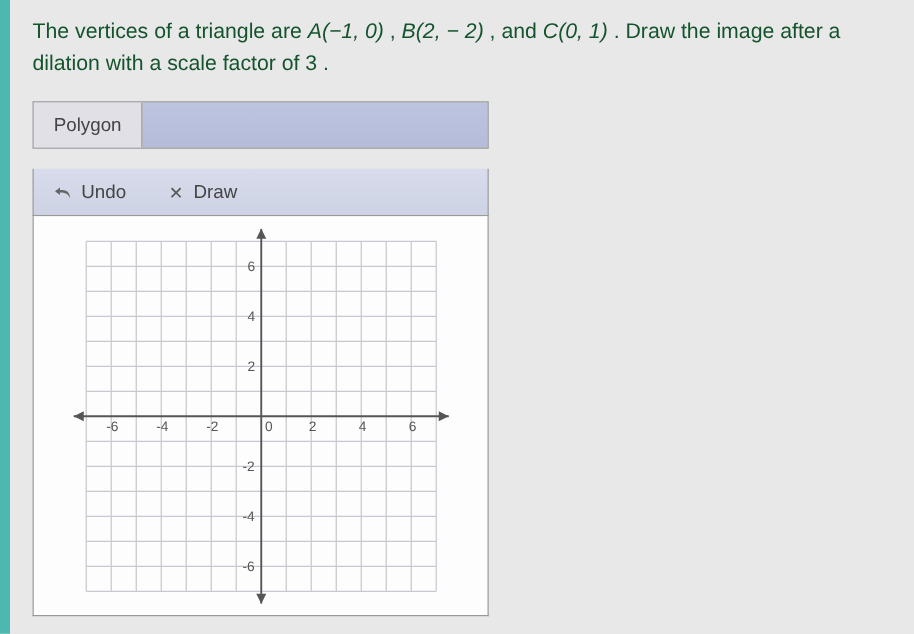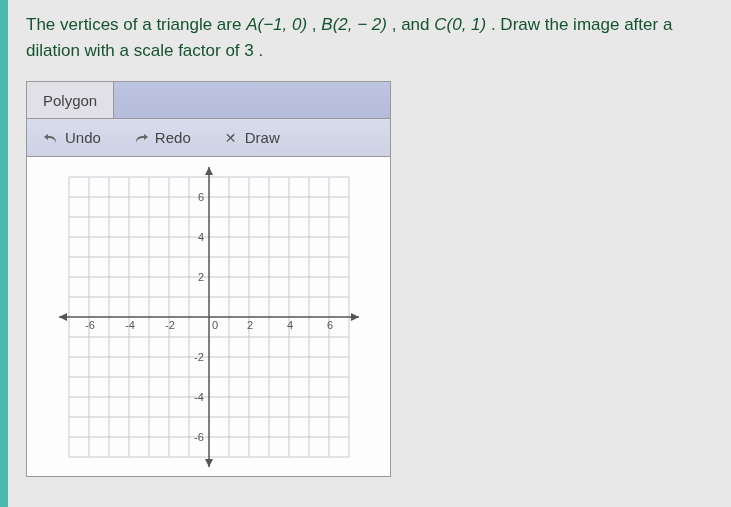--- a/index.html
+++ b/index.html
@@ -28,20 +28,21 @@
       height: 38px;
     }
     .toolbar-row:first-child {
       background: linear-gradient(#bcc4e0, #b4bcda);
       border: 1px solid #999;
     }
     .toolbar-row:nth-child(2) {
       background: linear-gradient(#d8dcec, #cdd2e4);
       border: 1px solid #999;
       border-top: none;
+      margin-top: 16px;
     }
     .tool-btn {
       display: flex;
       align-items: center;
       gap: 6px;
       padding: 0 16px;
       height: 100%;
       font-size: 15px;
       color: #444;
       cursor: pointer;
@@ -95,28 +96,20 @@
   <div class="toolbar-row">
     <div class="tool-btn">
       <span class="icon">
         <svg width="14" height="12" viewBox="0 0 14 12">
             <path d="M4 2 L0 5 L4 8 V6 C8 6 11 7 12 11 C12 5 9 4 4 4 Z" fill="#666"></path>
           </svg>
       </span>
       <span>Undo</span>
     </div>
     <div class="tool-btn">
-      <span class="icon">
-        <svg width="14" height="12" viewBox="0 0 14 12">
-            <path d="M10 2 L14 5 L10 8 V6 C6 6 3 7 2 11 C2 5 5 4 10 4 Z" fill="#666"></path>
-          </svg>
-      </span>
-      <span>Redo</span>
-    </div>
-    <div class="tool-btn">
       <span class="icon">✕</span>
       <span>Draw</span>
     </div>
   </div>
 </div>
 
 <div class="graph-container">
   <svg class="graph" viewBox="0 0 320 300">
     <g>
       <line class="grid-line" x1="20" y1="10" x2="20" y2="290"></line>

